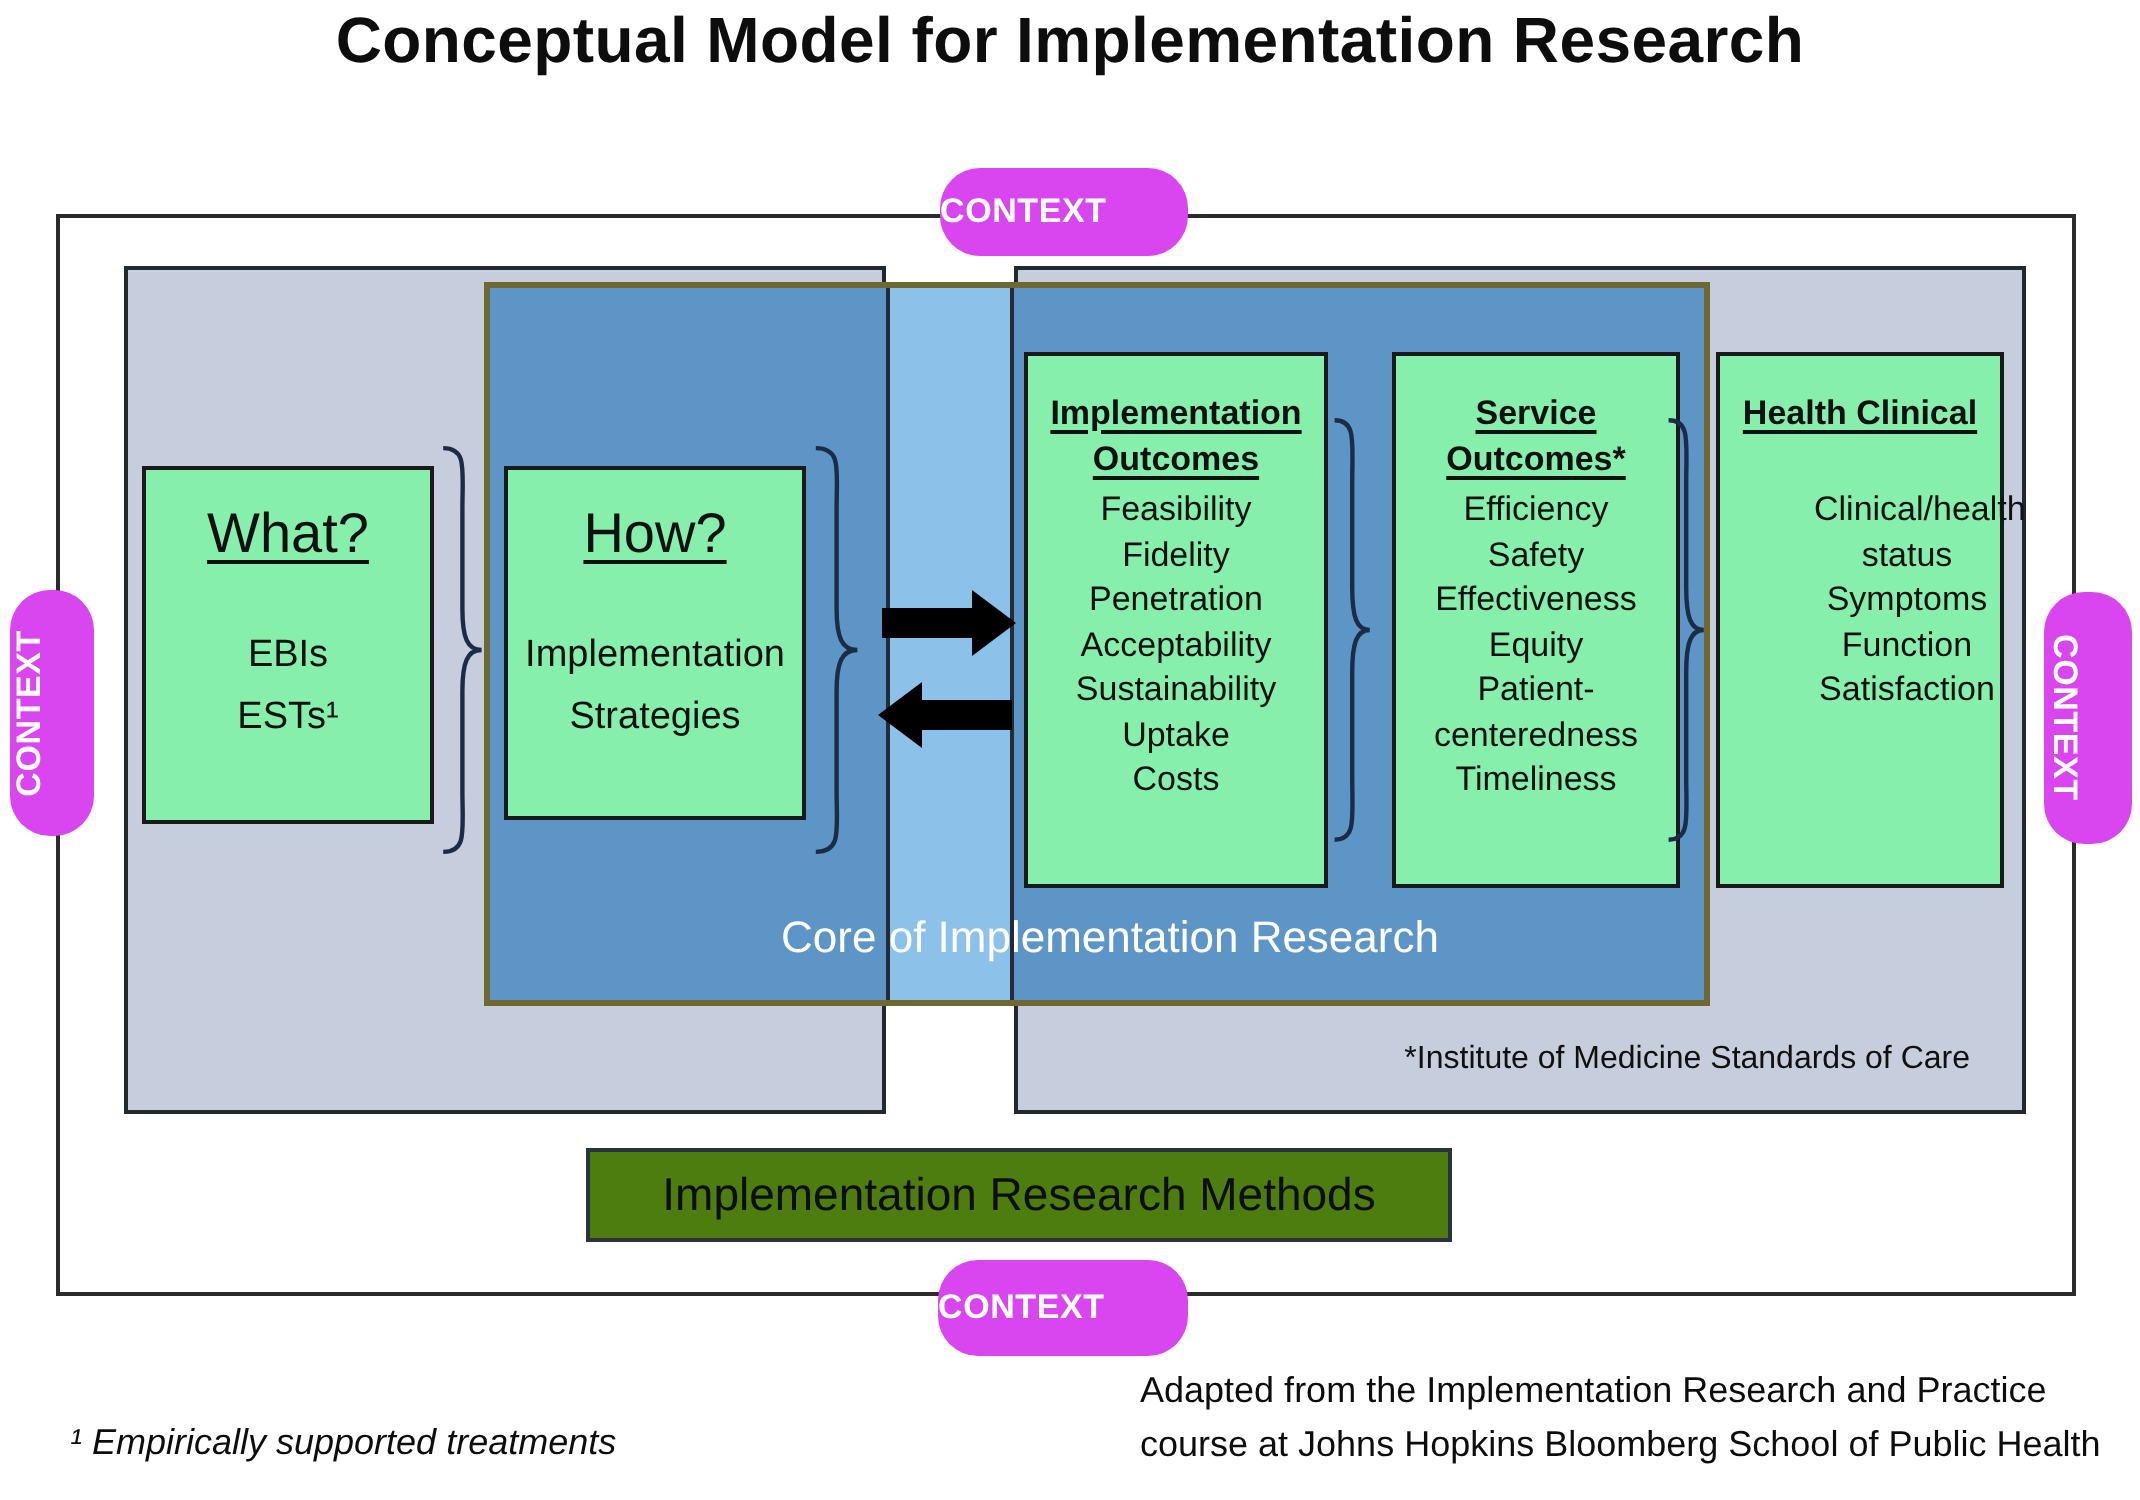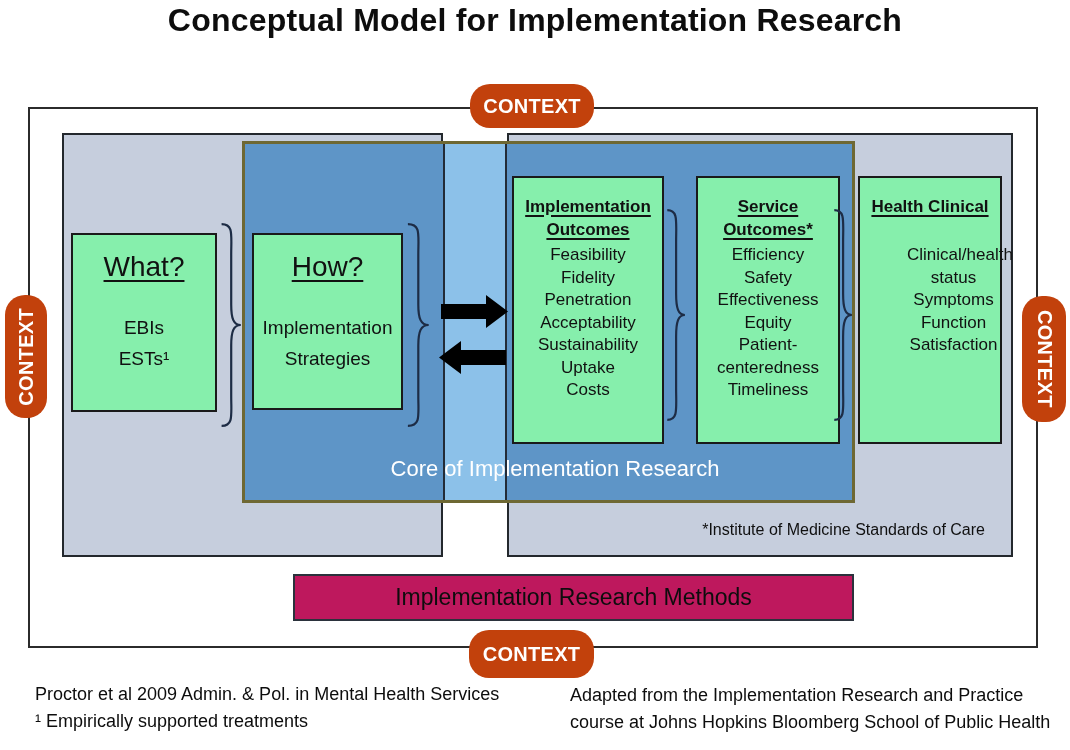--- a/index.html
+++ b/index.html
@@ -32,36 +32,36 @@
   .obox-heading{margin-top:17px;font-size:17px;font-weight:bold;line-height:23px;
                 text-decoration:underline;text-decoration-thickness:1.6px;text-underline-offset:3px;
                 padding:0 2px;}
   .obox-items{margin-top:3px;font-size:17px;line-height:22.5px;}
   .health-box .obox-items{margin-top:26px;padding-left:47px;}
   .brace{position:absolute;z-index:3;}
   .arrow{position:absolute;z-index:4;}
   .core-label{position:absolute;left:242px;top:456px;width:570px;text-align:center;
               color:#fff;font-size:22px;z-index:3;padding-left:28px;}
   .institute-note{position:absolute;right:85px;top:521px;font-size:16px;color:#101010;z-index:3;}
-  .methods-box{position:absolute;left:293px;top:574px;width:561px;height:47px;
-               background:#be185d;border:2px solid #2b323c;box-sizing:border-box;
+  .methods-box{position:absolute;left:293px;top:574px;width:433px;height:47px;
+               background:#4d7c0f;border:2px solid #2b323c;box-sizing:border-box;
                display:flex;align-items:center;justify-content:center;
                font-size:23px;color:#0d0d0d;z-index:3;}
-  .pill{position:absolute;background:#c2410c;color:#fff;border-radius:20px;
-        display:flex;align-items:center;justify-content:center;
-        font-size:20px;font-weight:bold;letter-spacing:.3px;z-index:6;}
+  .pill{position:absolute;background:#d946ef;color:#fff;border-radius:20px;
+        display:flex;align-items:center;justify-content:flex-start;
+        font-size:17px;font-weight:bold;letter-spacing:.3px;z-index:6;}
   .pill-top{left:470px;top:84px;width:124px;height:44px;}
   .pill-bottom{left:469px;top:630px;width:125px;height:48px;}
   .pill-left{left:5px;top:295px;width:42px;height:123px;}
   .pill-right{left:1022px;top:296px;width:44px;height:126px;}
   .pill-left span{writing-mode:vertical-rl;transform:rotate(180deg);}
   .pill-right span{writing-mode:vertical-rl;}
   .footer-line{position:absolute;font-size:18px;color:#0d0d0d;z-index:3;white-space:nowrap;}
   .fl1{left:35px;top:684px;}
-  .fl2{left:35px;top:711px;}
+  .fl2{left:35px;top:711px;font-style:italic;}
   .fr1{left:570px;top:685px;}
   .fr2{left:570px;top:712px;}
 </style>
 </head>
 <body>
 
 <div class="canvas">
 
   <h1 class="title">Conceptual Model for Implementation Research</h1>
 
@@ -160,18 +160,17 @@
   <div class="pill pill-bottom">
     <span>CONTEXT</span>
   </div>
   <div class="pill pill-left">
     <span>CONTEXT</span>
   </div>
   <div class="pill pill-right">
     <span>CONTEXT</span>
   </div>
 
-  <div class="footer-line fl1">Proctor et al 2009 Admin. &amp; Pol. in Mental Health Services</div>
   <div class="footer-line fl2">¹ Empirically supported treatments</div>
   <div class="footer-line fr1">Adapted from the Implementation Research and Practice</div>
   <div class="footer-line fr2">course at Johns Hopkins Bloomberg School of Public Health</div>
 
 </div>
 
 </body></html>

